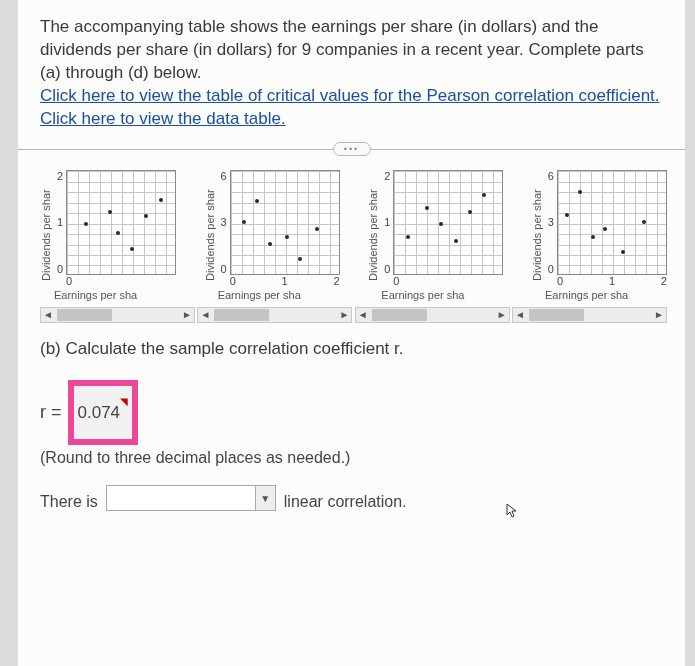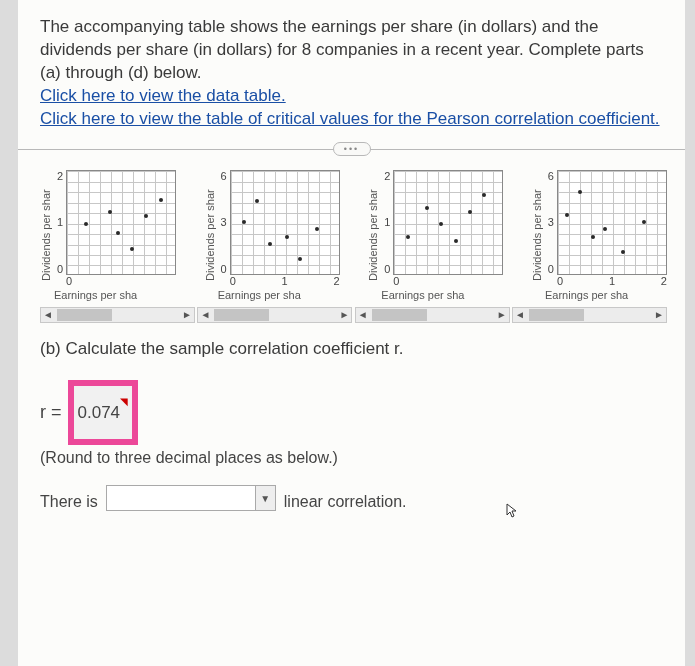--- a/index.html
+++ b/index.html
@@ -127,23 +127,23 @@
     }
   </style>
 </head>
 <body>
 
 <div class="sidebar"></div>
 <div class="rightbar"></div>
 
 <div class="content">
 
-  <div class="qtext">The accompanying table shows the earnings per share (in dollars) and the dividends per share (in dollars) for 8 companies in a recent year. Complete parts (a) through (d) below.</div>
+  <div class="qtext">The accompanying table shows the earnings per share (in dollars) and the dividends per share (in dollars) for 9 companies in a recent year. Complete parts (a) through (d) below.</div>
+  <div class="qtext"><span class="link">Click here to view the table of critical values for the Pearson correlation coefficient.</span></div>
   <div class="qtext"><span class="link">Click here to view the data table.</span></div>
-  <div class="qtext"><span class="link">Click here to view the table of critical values for the Pearson correlation coefficient.</span></div>
 
   <div class="hr">
     <div class="dots-pill">•••</div>
   </div>
 
   <div class="charts-row">
 
     <div class="chart-block">
       <div class="ylabel">Dividends per shar</div>
       <div class="axis-col">
@@ -273,21 +273,21 @@
       <div class="arrow">►</div>
     </div>
   </div>
 
   <div class="part-text">(b) Calculate the sample correlation coefficient r.</div>
 
   <div class="answer-row">
     <span>r =</span>
     <span class="ans-input"><span>0.074</span><span class="ans-flag">◥</span></span>
   </div>
-  <div class="hint">(Round to three decimal places as below.)</div>
+  <div class="hint">(Round to three decimal places as needed.)</div>
 
 
   <div class="dropdown-row">
     <span>There is</span>
     <div class="dropdown">
       <div class="dd-btn">▼</div>
     </div>
     <span>linear correlation.</span>
   </div>
 

